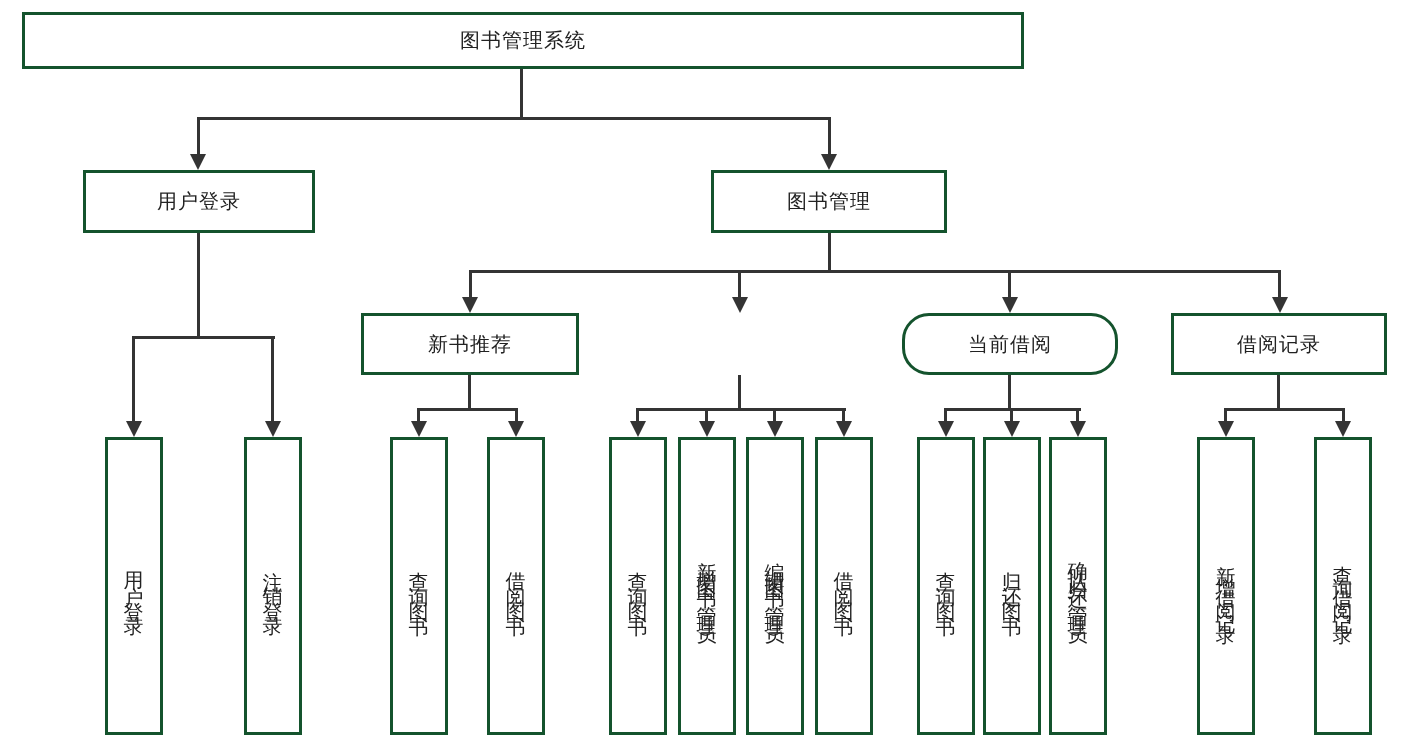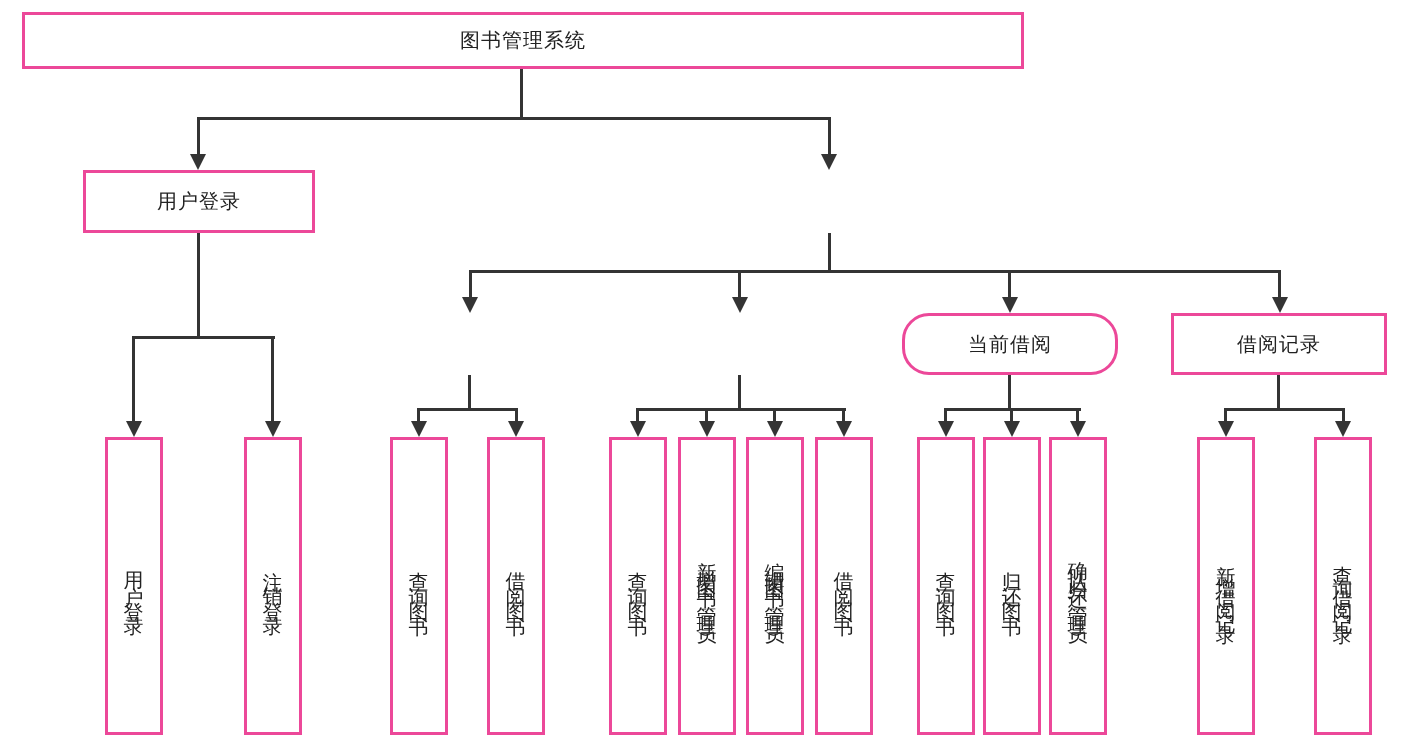--- a/index.html
+++ b/index.html
@@ -6,21 +6,21 @@
   #canvas{
     position:relative;
     width:1405px;height:747px;
     background:#ffffff;
     font-family:"Liberation Sans", sans-serif;
     overflow:hidden;
   }
   .box{
     position:absolute;
     box-sizing:border-box;
-    border:3px solid #ec4899;
+    border:3px solid #14532d;
     background:#ffffff;
     display:flex;
     align-items:center;
     justify-content:center;
     font-size:20px;
     color:#222222;
     letter-spacing:1px;
   }
   .leaf{width:58px;height:298px;top:437px;}
   .leaf-label{
@@ -59,39 +59,45 @@
   <div class="v" style="left:520px;top:69px;height:51px;"></div>
   <div class="h" style="left:197px;top:117px;width:634px;"></div>
   <div class="v" style="left:197px;top:117px;height:40px;"></div>
   <div class="v" style="left:828px;top:117px;height:40px;"></div>
   <div class="arrow" style="left:190px;top:154px;"></div>
   <div class="arrow" style="left:821px;top:154px;"></div>
 
   <div class="box" style="left:83px;top:170px;width:232px;height:63px;">
     <span>用户登录</span>
   </div>
+  <div class="box" style="left:711px;top:170px;width:236px;height:63px;">
+    <span>图书管理</span>
+  </div>
 
   <div class="v" style="left:197px;top:233px;height:106px;"></div>
   <div class="h" style="left:132px;top:336px;width:143px;"></div>
   <div class="v" style="left:132px;top:336px;height:88px;"></div>
   <div class="v" style="left:271px;top:336px;height:88px;"></div>
   <div class="arrow" style="left:126px;top:421px;"></div>
   <div class="arrow" style="left:265px;top:421px;"></div>
 
   <div class="v" style="left:828px;top:233px;height:40px;"></div>
   <div class="h" style="left:469px;top:270px;width:812px;"></div>
   <div class="v" style="left:469px;top:270px;height:30px;"></div>
   <div class="v" style="left:738px;top:270px;height:30px;"></div>
   <div class="v" style="left:1008px;top:270px;height:30px;"></div>
   <div class="v" style="left:1278px;top:270px;height:30px;"></div>
   <div class="arrow" style="left:462px;top:297px;"></div>
   <div class="arrow" style="left:732px;top:297px;"></div>
   <div class="arrow" style="left:1002px;top:297px;"></div>
   <div class="arrow" style="left:1272px;top:297px;"></div>
 
+  <div class="box" style="left:361px;top:313px;width:218px;height:62px;">
+    <span>新书推荐</span>
+  </div>
   <div class="box" style="left:902px;top:313px;width:216px;height:62px;border-radius:27px;">
     <span>当前借阅</span>
   </div>
   <div class="box" style="left:1171px;top:313px;width:216px;height:62px;">
     <span>借阅记录</span>
   </div>
 
   <div class="v" style="left:468px;top:375px;height:36px;"></div>
   <div class="h" style="left:417px;top:408px;width:101px;"></div>
   <div class="v" style="left:417px;top:408px;height:16px;"></div>

